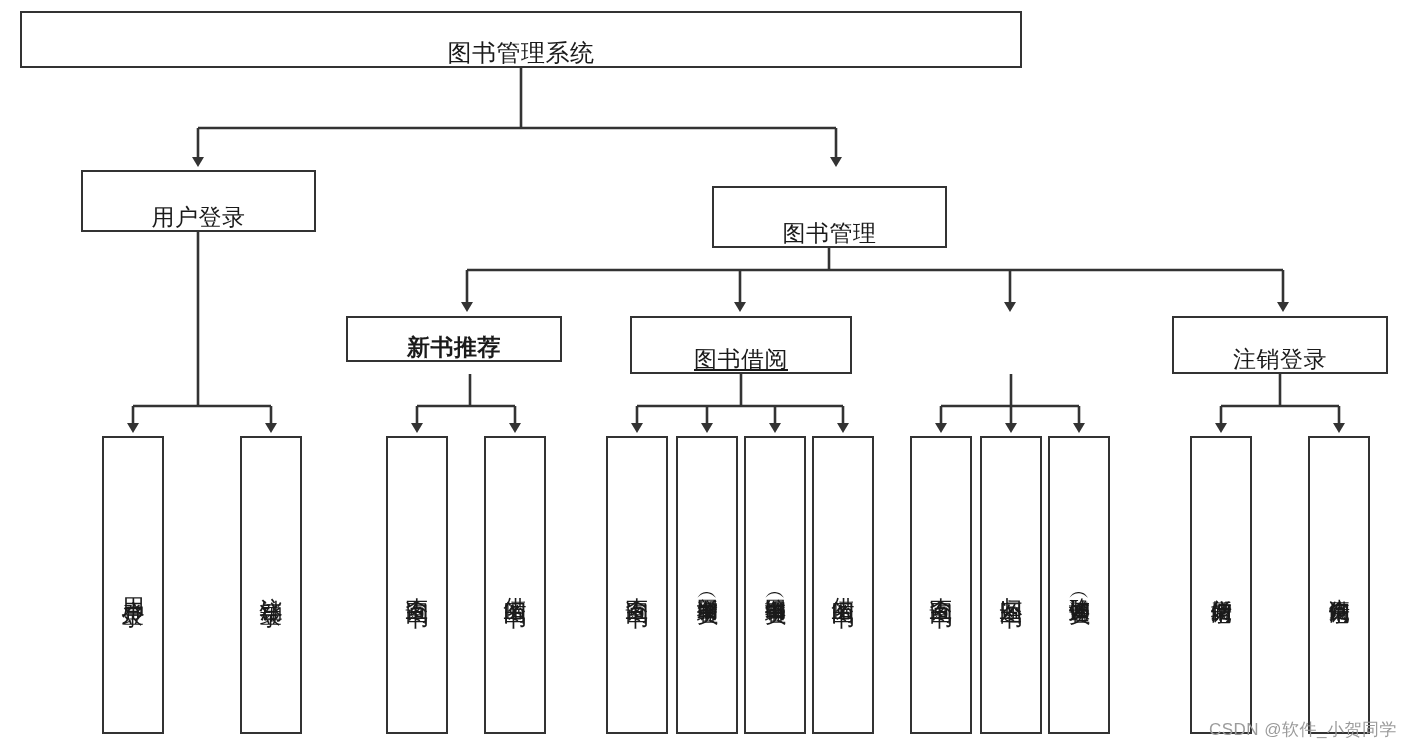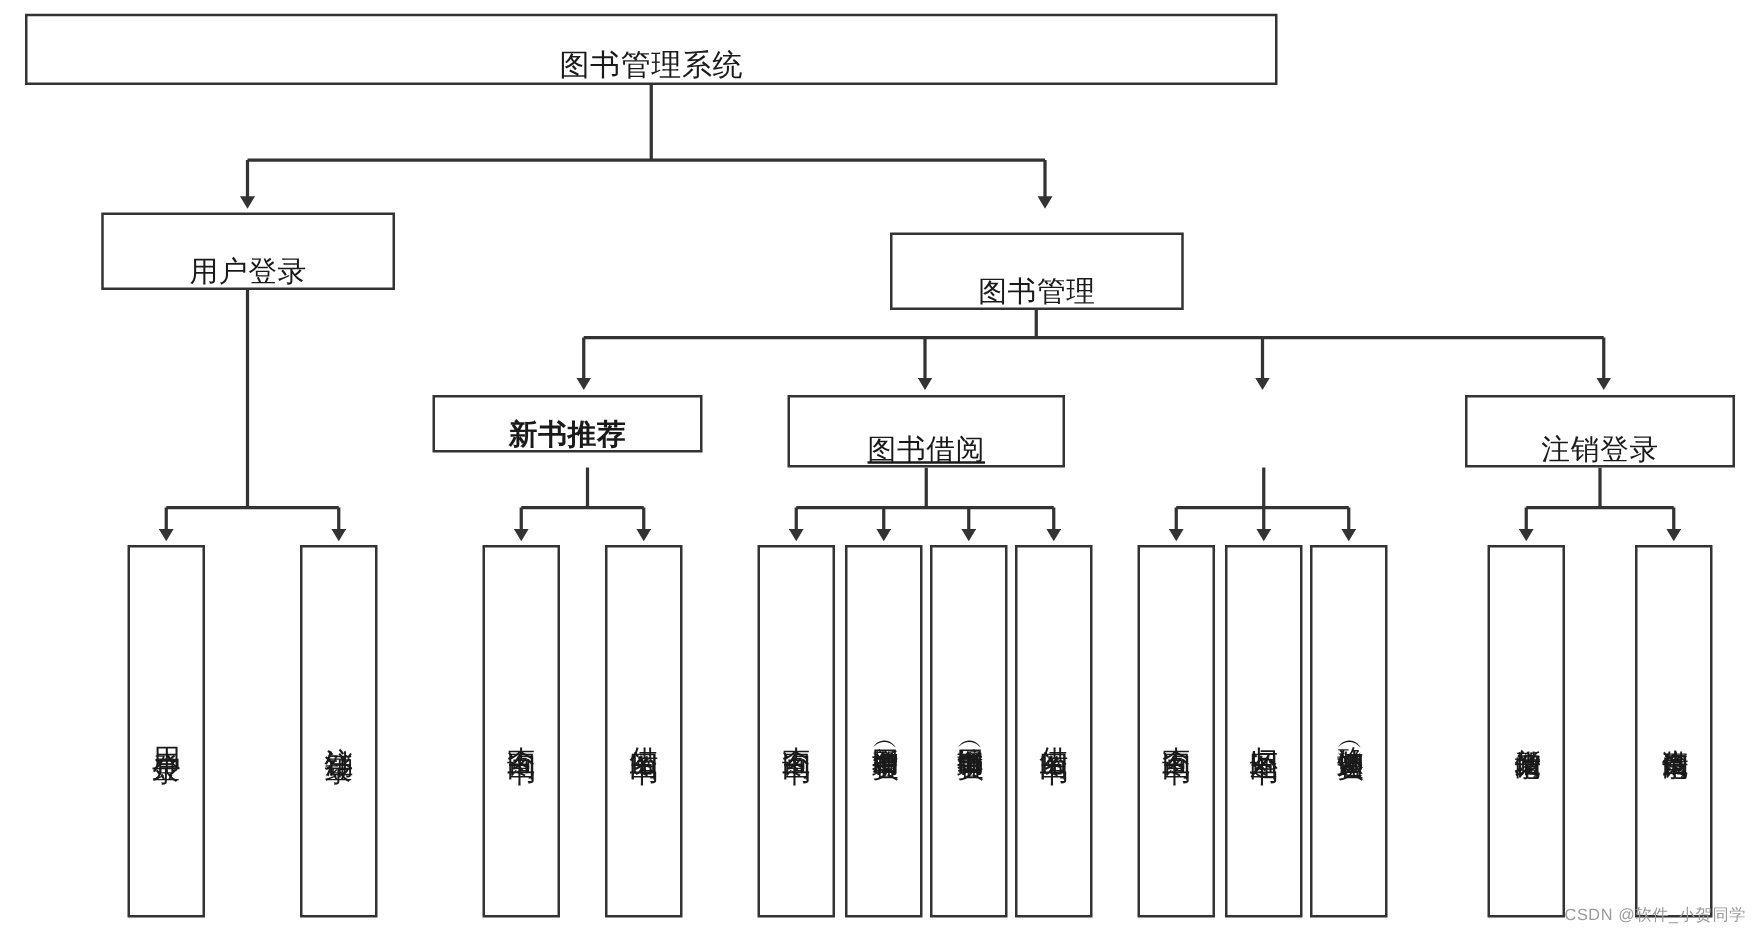--- a/index.html
+++ b/index.html
@@ -62,21 +62,21 @@
     max-height: 272px;
   }
   .node.vert.small .label {
     font-size: 21px;
     letter-spacing: 1px;
   }
   #watermark {
     position: absolute;
     right: 8px;
     bottom: 6px;
-    font-size: 13px;
+    font-size: 17px;
     color: #9b9b9b;
     letter-spacing: 0.5px;
     white-space: nowrap;
   }
 </style>
 </head>
 <body>
 
 <div id="canvas">
 

